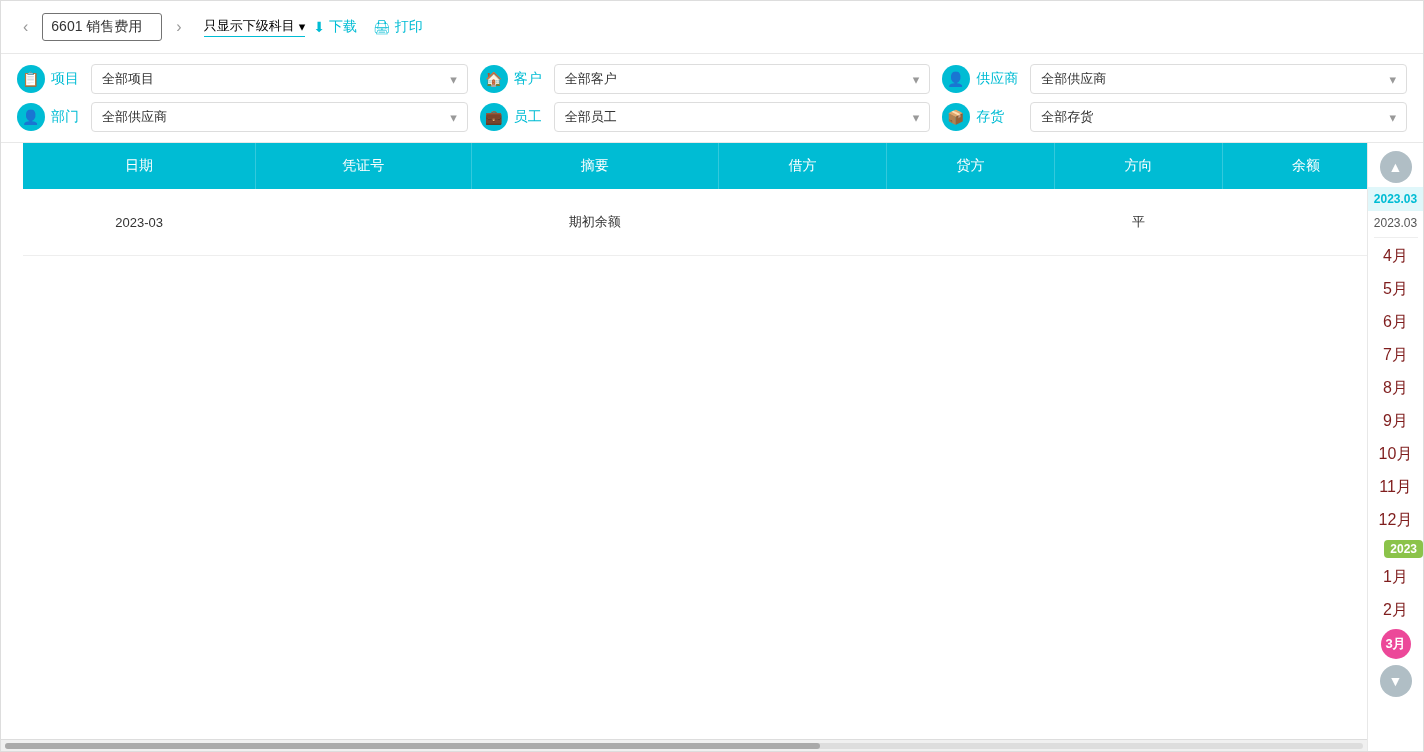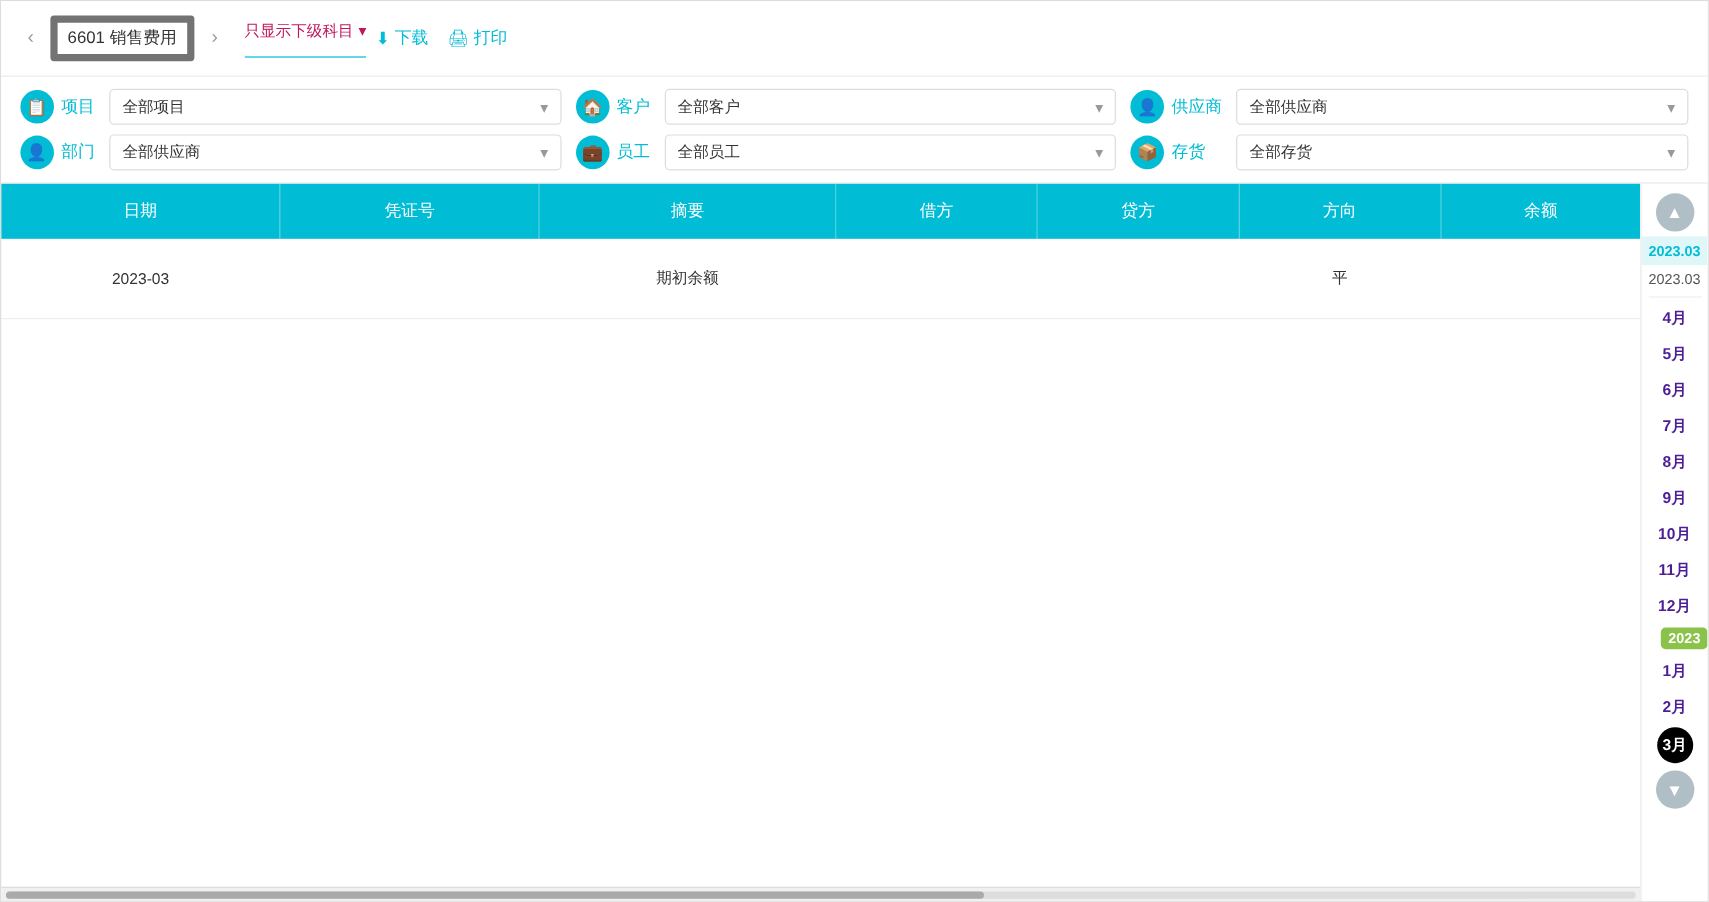--- a/index.html
+++ b/index.html
@@ -31,33 +31,33 @@
     .nav-arrow {
       color: #999;
       font-size: 16px;
       cursor: pointer;
       padding: 2px 6px;
     }
     .account-code {
       font-size: 14px;
       color: #333;
       padding: 4px 8px;
-      border: 6px solid #737373;
+      border: 1px solid #737373;
       border-radius: 3px;
       min-width: 120px;
     }
     .show-sub-btn {
       display: flex;
       align-items: center;
       gap: 4px;
-      color: #be185d;
+      color: #000000;
       font-size: 13px;
       border-bottom: 1px solid #00bcd4;
       cursor: pointer;
-      padding-bottom: 12px;
+      padding-bottom: 1px;
       margin-left: 8px;
     }
     .page-title {
       flex: 1;
       text-align: center;
       font-size: 18px;
       font-weight: bold;
       color: #333;
     }
     .toolbar-right {
@@ -133,20 +133,21 @@
       flex-direction: column;
     }
     
     .table-container {
       flex: 1;
       overflow-y: auto;
     }
     table {
       width: 100%;
       border-collapse: collapse;
+      margin-left: 22px;
     }
     thead tr {
       background: #00bcd4;
       color: #fff;
     }
     thead th {
       padding: 14px 10px;
       font-size: 14px;
       font-weight: normal;
       text-align: center;
@@ -204,30 +205,29 @@
       border-radius: 50%;
       display: flex;
       align-items: center;
       justify-content: center;
       color: white;
       cursor: pointer;
       font-size: 14px;
       margin: 4px 0;
     }
     .month-item {
-      font-size: 13px;
-      color: #4c1d95;
+      font-size: 16px;
+      color: #7f1d1d;
       padding: 6px 0;
       cursor: pointer;
       text-align: center;
       width: 100%;
       display: flex;
       align-items: center;
       justify-content: center;
-      font-weight: bold;
     }
     .sidebar-header-item {
       font-size: 12px;
       color: #555;
       padding: 5px 0;
       text-align: center;
       cursor: pointer;
       width: 100%;
       display: flex;
       align-items: center;
@@ -383,21 +383,21 @@
       <div class="month-item">12月</div>
 
       <div style="display:flex;align-items:center;justify-content:flex-end;width:100%;padding:3px 0;">
         <span style="background:#8bc34a;color:#fff;border-radius:4px;padding:2px 6px;font-size:12px;font-weight:bold;">2023</span>
       </div>
 
       <div class="month-item">1月</div>
       <div class="month-item">2月</div>
 
       <div style="display:flex;align-items:center;justify-content:center;width:100%;padding:2px 0;">
-        <div style="background:#000000;color:#fff;border-radius:50%;width:30px;height:30px;display:flex;align-items:center;justify-content:center;font-size:13px;font-weight:bold;cursor:pointer;">3月</div>
+        <div style="background:#ec4899;color:#fff;border-radius:50%;width:30px;height:30px;display:flex;align-items:center;justify-content:center;font-size:13px;font-weight:bold;cursor:pointer;">3月</div>
       </div>
 
       <div class="sidebar-down-btn">▼</div>
     </div>
 
   </div>
 
 </div>
 
 </body></html>

